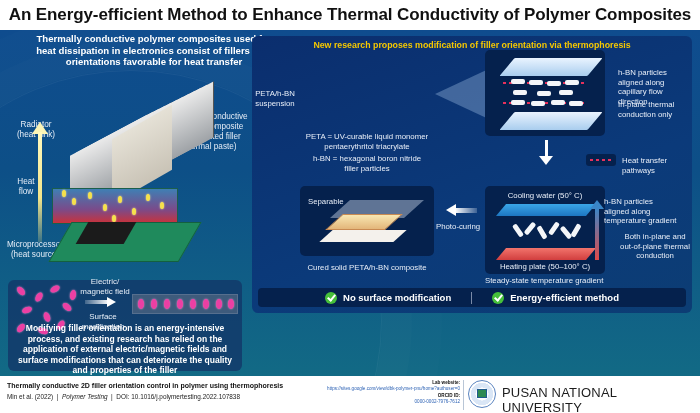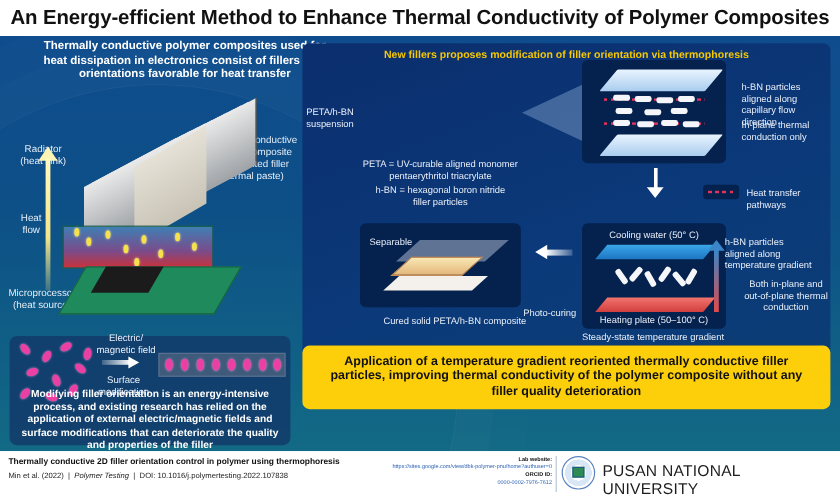--- a/index.html
+++ b/index.html
@@ -156,24 +156,24 @@
       <div class="pill" style="left:31px;top:4px;"></div>
       <div class="pill" style="left:44px;top:4px;"></div>
       <div class="pill" style="left:57px;top:4px;"></div>
       <div class="pill" style="left:70px;top:4px;"></div>
       <div class="pill" style="left:83px;top:4px;"></div>
       <div class="pill" style="left:95px;top:4px;"></div>
     </div>
     <div class="left-para">Modifying filler orientation is an energy-intensive process, and existing research has relied on the application of external electric/magnetic fields and surface modifications that can deteriorate the quality and properties of the filler</div>
 
     <div class="right-panel">
-      <div class="rp-head">New fillers proposes modification of filler orientation via thermophoresis</div>
+      <div class="rp-head">New research proposes modification of filler orientation via thermophoresis</div>
 
       <div class="c-lbl" style="left:-2px;top:53px;width:50px;text-align:center;">PETA/h-BN suspension</div>
-      <div class="c-lbl center" style="left:48px;top:96px;width:134px;">PETA = UV-curable aligned monomer pentaerythritol triacrylate</div>
+      <div class="c-lbl center" style="left:48px;top:96px;width:134px;">PETA = UV-curable liquid monomer pentaerythritol triacrylate</div>
       <div class="c-lbl center" style="left:58px;top:118px;width:114px;">h-BN = hexagonal boron nitride filler particles</div>
 
       <div class="beam" style="left:183px;top:30px;"></div>
 
       <div class="card" style="left:233px;top:14px;width:120px;height:86px;">
         <div class="plate" style="left:22px;top:8px;"></div>
         <div class="path" style="left:18px;top:32px;width:84px;"></div>
         <div class="hbn" style="left:26px;top:29px;"></div>
           <div class="hbn" style="left:44px;top:30px;"></div>
           <div class="hbn" style="left:62px;top:31px;"></div>
@@ -199,27 +199,27 @@
         <div class="path" style="left:4px;top:5px;width:22px;"></div>
       </div>
       <div class="c-lbl" style="left:370px;top:120px;">Heat transfer pathways</div>
 
       <div class="card" style="left:48px;top:150px;width:134px;height:70px;">
         <div class="c-lbl" style="left:8px;top:11px;">Separable</div>
         <div style="position:absolute;left:40px;top:14px;width:74px;height:18px;background:rgba(170,185,210,0.55);transform:skewX(-48deg);"></div>
         <div style="position:absolute;left:34px;top:28px;width:60px;height:16px;background:linear-gradient(180deg,#f8e7b2,#e3b67a);transform:skewX(-48deg);border:1px solid #c88a52;"></div>
         <div style="position:absolute;left:26px;top:44px;width:74px;height:12px;background:#f4f1ec;transform:skewX(-48deg);"></div>
       </div>
-      <div class="c-lbl center" style="left:48px;top:227px;width:134px;margin-left:12px;">Cured solid PETA/h-BN composite</div>
+      <div class="c-lbl center" style="left:48px;top:227px;width:134px;">Cured solid PETA/h-BN composite</div>
 
       <div class="left-arrow" style="left:194px;top:168px;">
           <div class="h"></div>
           <div class="s"></div>
         </div>
-      <div class="c-lbl" style="left:184px;top:186px;margin-top:34px;">Photo-curing</div>
+      <div class="c-lbl" style="left:184px;top:186px;">Photo-curing</div>
 
       <div class="card" style="left:233px;top:150px;width:120px;height:88px;">
         <div class="c-lbl center" style="left:0;top:5px;width:120px;">Cooling water (50° C)</div>
         <div style="position:absolute;left:16px;top:18px;width:90px;height:12px;background:linear-gradient(180deg,#3aa6e8,#1d76c2);transform:skewX(-40deg);"></div>
         <div style="position:absolute;left:22px;top:32px;width:76px;height:28px;">
           <div class="hbn" style="left:4px;top:10px;transform:rotate(55deg);"></div>
           <div class="hbn" style="left:16px;top:8px;transform:rotate(-50deg);"></div>
           <div class="hbn" style="left:28px;top:12px;transform:rotate(60deg);"></div>
           <div class="hbn" style="left:40px;top:8px;transform:rotate(-55deg);"></div>
           <div class="hbn" style="left:52px;top:12px;transform:rotate(50deg);"></div>
@@ -242,23 +242,20 @@
           <span>No surface modification</span>
         </div>
         <span class="sep"></span>
         <div class="check-item">
           <span class="check"></span>
           <span>Energy-efficient method</span>
         </div>
       </div>
     </div>
 
-    <div class="conclusion" style="top:258px;">
-      <p>Application of a temperature gradient reoriented thermally conductive filler particles, improving thermal conductivity of the polymer composite without any filler quality deterioration</p>
-    </div>
   </div>
 
   <div class="footer">
     <div class="f-title">Thermally conductive 2D filler orientation control in polymer using thermophoresis</div>
     <div class="f-cite">
       <span>Min et al. (2022)</span>
       <span> &nbsp;|&nbsp; </span>
       <i>Polymer Testing</i>
       <span> &nbsp;|&nbsp; </span>
       <span>DOI: 10.1016/j.polymertesting.2022.107838</span>

